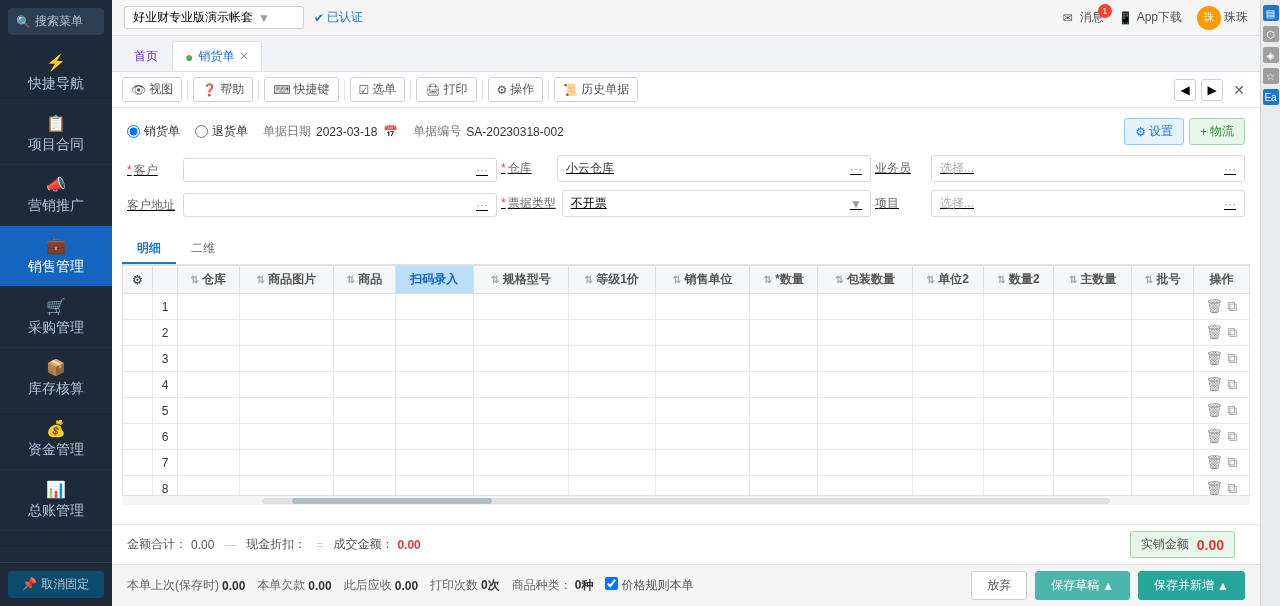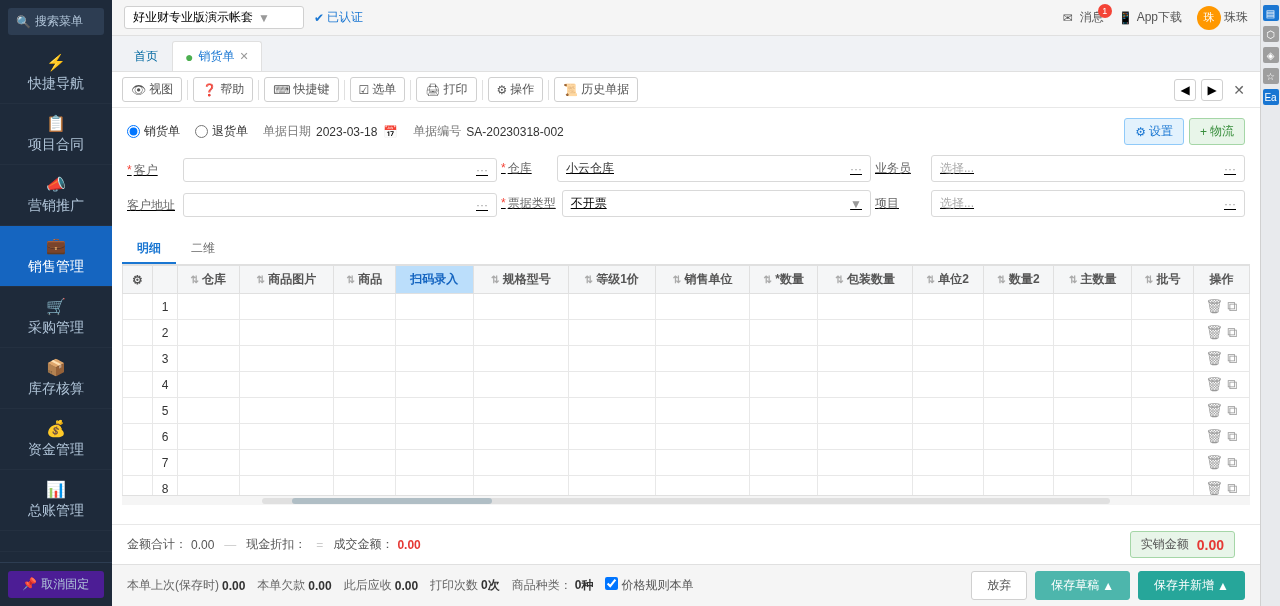--- a/index.html
+++ b/index.html
@@ -11,39 +11,39 @@
     .sidebar-logo-text { color: #4fc3f7; font-size: 13px; font-weight: bold; }
     .sidebar-logo-sub { color: #7a9bb5; font-size: 10px; }
     .sidebar-search { padding: 8px; }
     .sidebar-search-btn { width: 100%; background: #2d3d52; border: none; color: #aac; padding: 5px 8px; border-radius: 3px; cursor: pointer; display: flex; align-items: center; gap: 4px; color: #b0c4d8; }
     .sidebar-nav { flex: 1; overflow-y: auto; }
     .sidebar-item { display: flex; flex-direction: column; align-items: center; justify-content: center; padding: 10px 5px; cursor: pointer; color: #b0c4d8; border-bottom: 1px solid #243040; }
     .sidebar-item.active { background: #1565c0; color: #fff; }
     .sidebar-item-icon { font-size: 16px; margin-bottom: 3px; }
     .sidebar-item-label { font-size: 14px; }
     .sidebar-bottom { padding: 8px; border-top: 1px solid #2d3d52; }
-    .cancel-fixed-btn { width: 100%; background: #4c1d95; border: none; color: #b0c4d8; padding: 5px; border-radius: 3px; cursor: pointer; font-size: 11px; }
+    .cancel-fixed-btn { width: 100%; background: #0c4a6e; border: none; color: #b0c4d8; padding: 5px; border-radius: 3px; cursor: pointer; font-size: 11px; }
 
     
     .main { flex: 1; display: flex; flex-direction: column; height: 606px; background: #fff; }
 
     
     .topbar { height: 36px; background: #f5f5f5; border-bottom: 1px solid #e0e0e0; display: flex; align-items: center; padding: 0 12px; gap: 10px; }
     .company-select { display: flex; align-items: center; gap: 5px; background: #fff; border: 1px solid #d0d0d0; border-radius: 3px; padding: 2px 8px; cursor: pointer; min-width: 180px; }
     .certified-badge { display: flex; align-items: center; gap: 3px; color: #1976d2; font-size: 12px; }
     .topbar-right { margin-left: auto; display: flex; align-items: center; gap: 15px; }
     .topbar-action { display: flex; align-items: center; gap: 3px; cursor: pointer; color: #555; font-size: 12px; }
     .user-avatar { width: 24px; height: 24px; border-radius: 50%; background: #ff9800; display: flex; align-items: center; justify-content: center; color: #fff; font-size: 11px; }
 
     
     .tabbar { height: 36px; background: #f0f2f5; border-bottom: 1px solid #e0e0e0; display: flex; align-items: flex-end; padding: 0 10px; gap: 2px; }
     .tab-item { padding: 6px 12px; cursor: pointer; border-radius: 3px 3px 0 0; color: #666; background: #e8eaed; border: 1px solid #ddd; border-bottom: none; font-size: 12px; display: flex; align-items: center; gap: 5px; }
     .tab-item.active { background: #fff; color: #1976d2; border-color: #e0e0e0; }
     .tab-close { color: #999; cursor: pointer; font-size: 11px; }
-    .tab-home { background: transparent; border: none; color: #0369a1; margin-top: 33px; }
+    .tab-home { background: transparent; border: none; color: #6d28d9; margin-top: 33px; }
 
     
     .toolbar { height: 36px; background: #fff; border-bottom: 1px solid #e8e8e8; display: flex; align-items: center; padding: 0 10px; gap: 8px; }
     .toolbar-group { display: flex; align-items: center; gap: 5px; }
     .toolbar-btn { display: flex; align-items: center; gap: 3px; padding: 3px 8px; border: 1px solid #d0d0d0; border-radius: 3px; cursor: pointer; background: #fff; color: #555; font-size: 12px; }
     .toolbar-sep { width: 1px; height: 20px; background: #e0e0e0; }
     .toolbar-right { margin-left: auto; display: flex; align-items: center; gap: 5px; }
     .nav-btn { width: 22px; height: 22px; display: flex; align-items: center; justify-content: center; border: 1px solid #d0d0d0; border-radius: 3px; cursor: pointer; background: #fff; }
     .close-btn { width: 22px; height: 22px; display: flex; align-items: center; justify-content: center; cursor: pointer; color: #666; font-size: 14px; }
 

